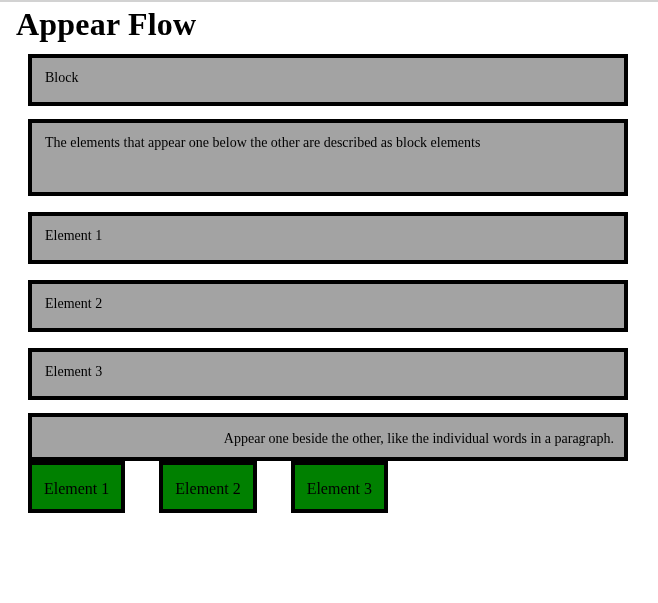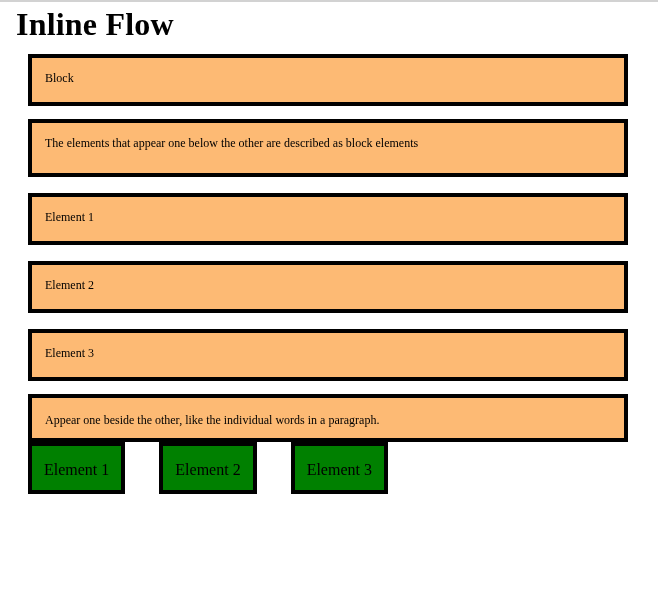--- a/index.html
+++ b/index.html
@@ -39,48 +39,49 @@
     letter-spacing: 0.2px;
   }
   .blocks-wrap {
     padding: 0;
     margin: 0;
   }
   .box {
     box-sizing: border-box;
     margin-left: 28px;
     width: 600px;
-    background: #fdba74;
+    background: #a3a3a3;
     border: 4px solid #000000;
     color: #000000;
-    font-size: 12px;
+    font-size: 14px;
     line-height: 22px;
     padding: 9px 10px 16px 13px;
     font-family: "Liberation Serif", "DejaVu Serif", serif;
   }
   .box.block-label {
     margin-top: 8px;
     height: 52px;
   }
   .box.block-desc {
     margin-top: 13px;
-    height: 58px;
+    height: 77px;
   }
   .box.block-el {
     margin-top: 16px;
     height: 52px;
   }
   .box.inline-head {
     margin-top: 13px;
     height: 52px;
   }
   .box.inline-desc {
     margin-top: 13px;
     height: 48px;
     padding-top: 11px;
+    text-align: right;
   }
   .inline-row {
     margin: 0;
     padding: 0 15px 0 28px;
     font-size: 0;
     line-height: 0;
     white-space: nowrap;
   }
   .inline-box {
     box-sizing: border-box;
@@ -102,21 +103,21 @@
     vertical-align: top;
   }
 </style>
 </head>
 <body>
 
 <div class="top-rule"></div>
 
 <div class="page">
 
-  <h1 class="page-title">Inline Flow</h1>
+  <h1 class="page-title">Appear Flow</h1>
 
   <div class="blocks-wrap">
 
     <div class="box block-label">
       <span>Block</span>
     </div>
 
     <div class="box block-desc">
       <span>The elements that appear one below the other are described as block elements</span>
     </div>

